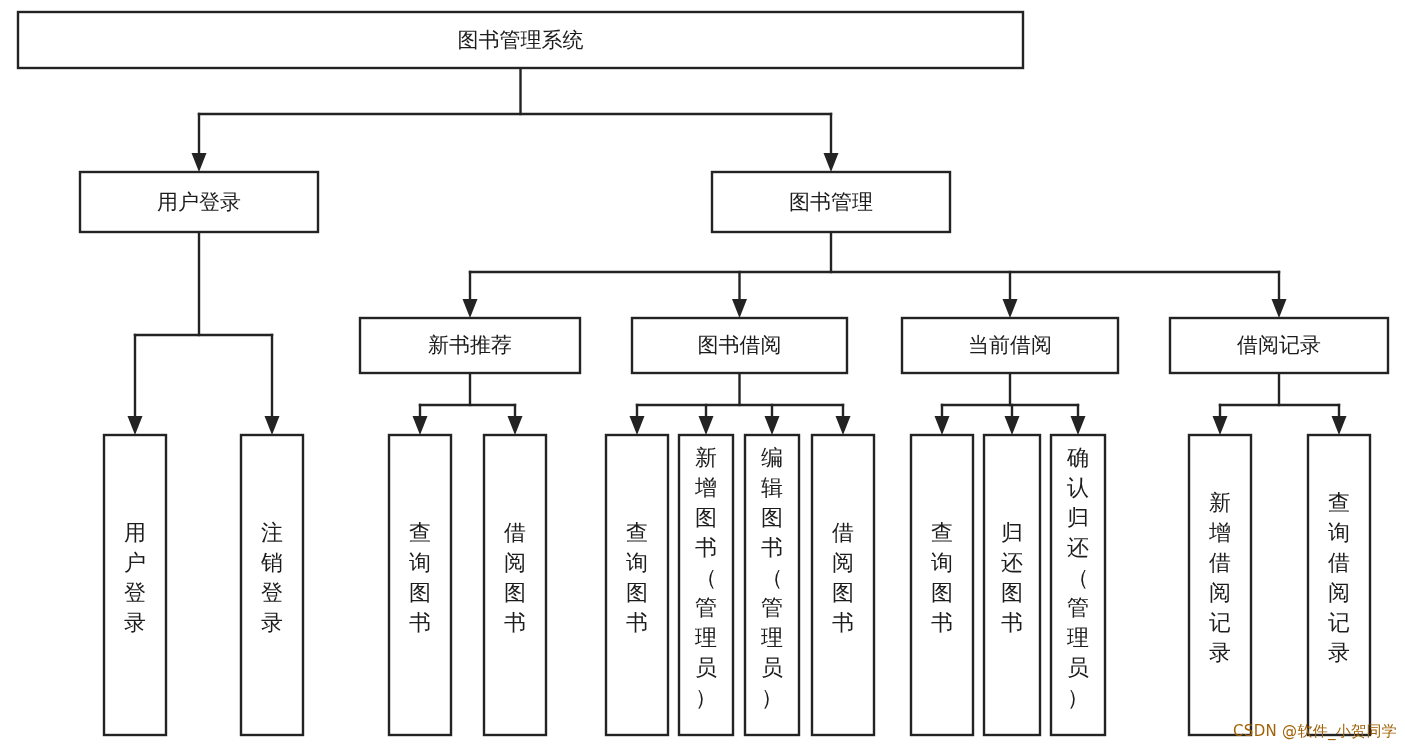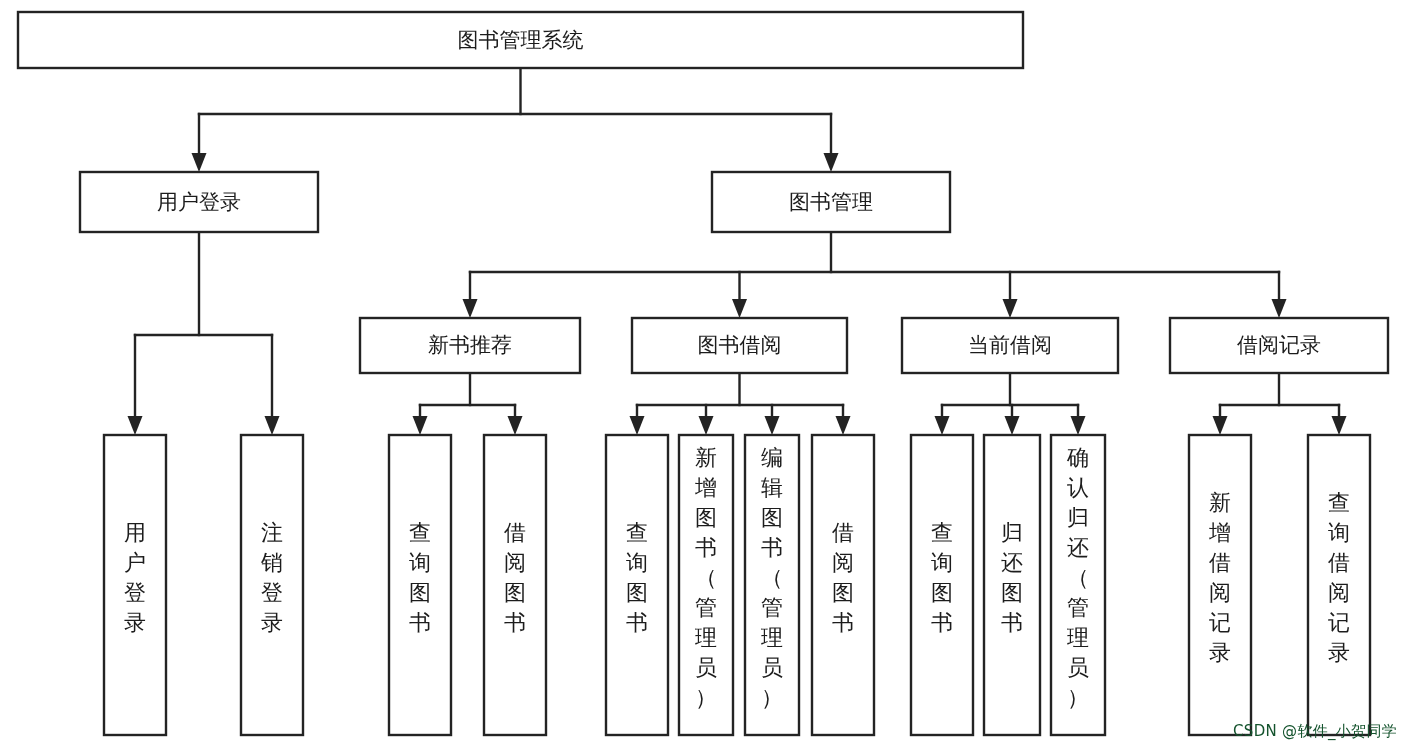--- a/index.html
+++ b/index.html
@@ -51,21 +51,21 @@
     fill: #1c1c1c;
     font-size: 22px;
     text-anchor: middle;
   }
   .watermark {
     position: absolute;
     right: 8px;
     bottom: 6px;
     font-family: "DejaVu Sans", "Liberation Sans", sans-serif;
     font-size: 15px;
-    color: #14532d;
+    color: #a16207;
     letter-spacing: 0.3px;
     white-space: nowrap;
     pointer-events: none;
   }
 </style>
 </head>
 <body>
 
 <div id="canvas">
   <svg id="diagram" viewBox="0 0 1405 747">

